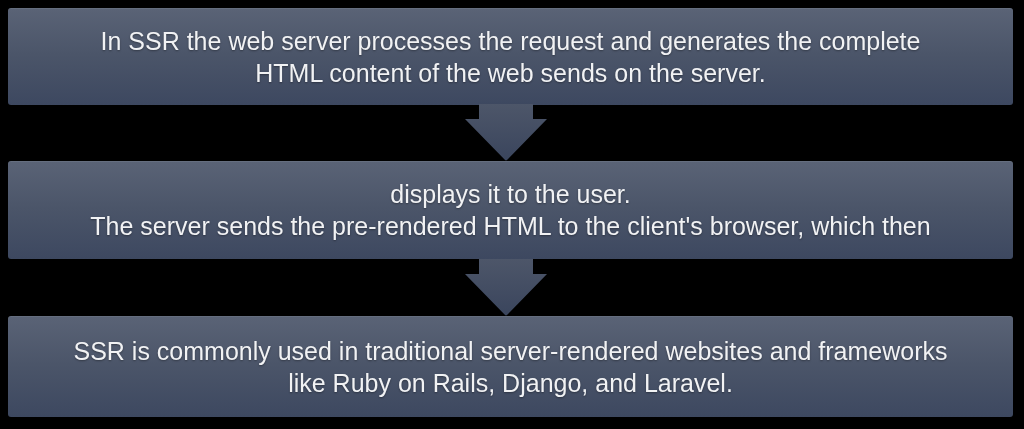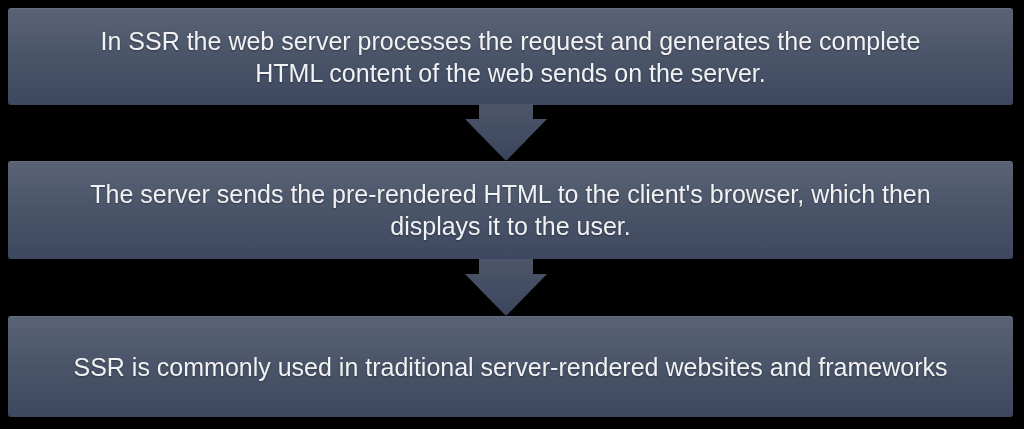--- a/index.html
+++ b/index.html
@@ -71,33 +71,34 @@
         <linearGradient id="arrowGrad1" x1="0" y1="0" x2="0" y2="1">
           <stop offset="0" stop-color="#4d5669"></stop>
           <stop offset="1" stop-color="#3a455d"></stop>
         </linearGradient>
       </defs>
       <polygon points="14,0 68,0 68,15 82,15 41,57 0,15 14,15" fill="url(#arrowGrad1)"></polygon>
     </svg>
   </div>
 
   <div class="flow-box" id="box-2">
+    <span class="line">displays it to the user.</span>
     <span class="line">The server sends the pre-rendered HTML to the client's browser, which then</span>
-    <span class="line">displays it to the user.</span>
   </div>
 
   <div class="arrow" id="arrow-2">
     <svg viewBox="0 0 82 57" xmlns="http://www.w3.org/2000/svg" aria-hidden="true">
       <defs>
         <linearGradient id="arrowGrad2" x1="0" y1="0" x2="0" y2="1">
           <stop offset="0" stop-color="#4d5669"></stop>
           <stop offset="1" stop-color="#3a455d"></stop>
         </linearGradient>
       </defs>
       <polygon points="14,0 68,0 68,15 82,15 41,57 0,15 14,15" fill="url(#arrowGrad2)"></polygon>
     </svg>
   </div>
 
   <div class="flow-box" id="box-3">
     <span class="line">SSR is commonly used in traditional server-rendered websites and frameworks</span>
+    <span class="line">like Ruby on Rails, Django, and Laravel.</span>
   </div>
 
 </div>
 
 </body></html>

